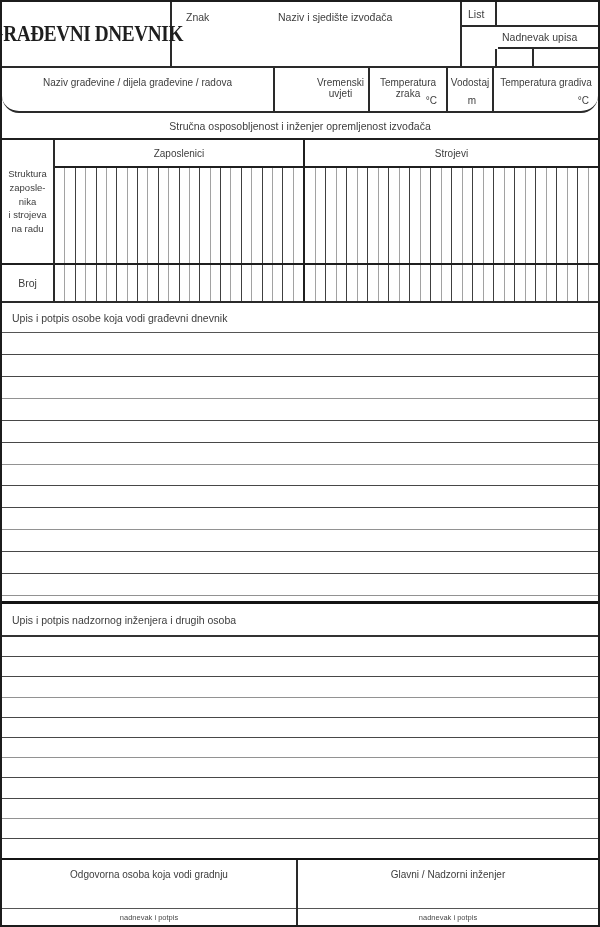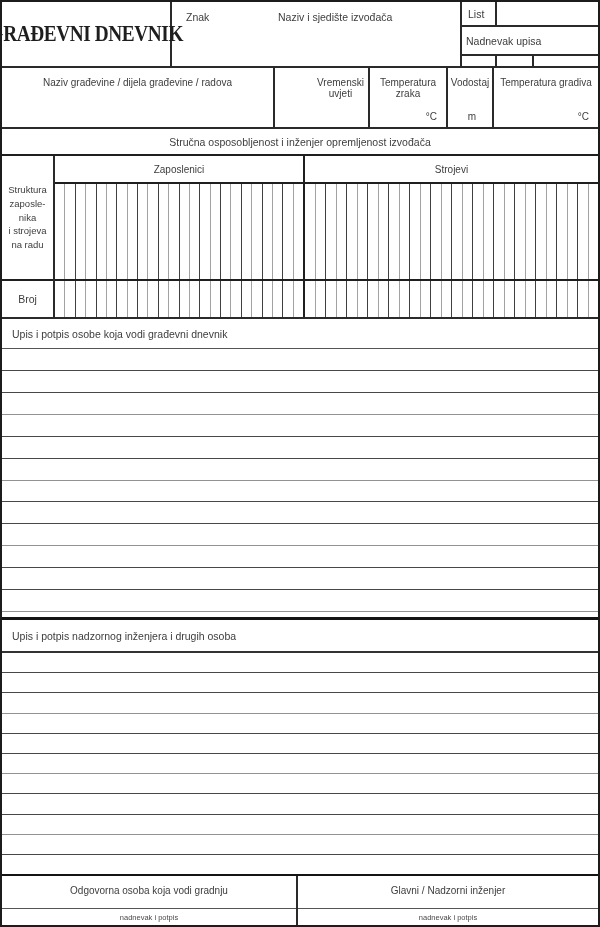--- a/index.html
+++ b/index.html
@@ -26,29 +26,29 @@
     font-weight: bold; font-size: 23px; color: #1e1e1e;
     transform: scaleX(0.84); white-space: nowrap; letter-spacing: -0.5px;
   }
   .mid-box { flex: 1; position: relative; border-right: 2px solid #2a2a2a; }
   .znak-label { position: absolute; top: 9px; left: 14px; font-size: 10.5px; }
   .naziv-izvodjaca-label { position: absolute; top: 9px; left: 106px; font-size: 10.5px; }
   .right-col { width: 136px; display: flex; flex-direction: column; }
   .list-row { height: 25px; display: flex; border-bottom: 2px solid #2a2a2a; gap: 35px; }
   .list-cell { width: 35px; border-right: 2px solid #2a2a2a; font-size: 10.5px; display: flex; align-items: center; padding-left: 6px; }
   .list-value { flex: 1; }
-  .nadnevak-row { height: 29px; border-bottom: 2px solid #2a2a2a; font-size: 10.5px; display: flex; align-items: center; padding-left: 4px; }
+  .nadnevak-row { height: 22px; border-bottom: 2px solid #2a2a2a; font-size: 10.5px; display: flex; align-items: center; padding-left: 4px; margin-left: 36px; }
   .date-row { flex: 1; display: flex; }
   .date-cell { border-right: 2px solid #2a2a2a; }
   .date-cell.c1 { width: 35px; }
   .date-cell.c2 { width: 37px; }
   .date-cell.c3 { flex: 1; border-right: none; }
 
   
-  .row2 { height: 61px; display: flex; border-bottom: 2px solid #2a2a2a; }
+  .row2 { height: 45px; display: flex; border-bottom: 2px solid #2a2a2a; border-radius: 17px; }
   .r2cell { border-right: 2px solid #2a2a2a; position: relative; font-size: 10px; text-align: center; padding-top: 9px; }
   .r2cell.c1 { width: 273px; }
   .r2cell.c2 { width: 95px; padding-left: 38px; }
   .r2cell.c3 { width: 78px; }
   .r2cell.c4 { width: 46px; }
   .r2cell.c5 { flex: 1; border-right: none; }
   .unit { position: absolute; bottom: 5px; right: 9px; font-size: 10px; }
   .unit.m { right: 16px; }
 
   

